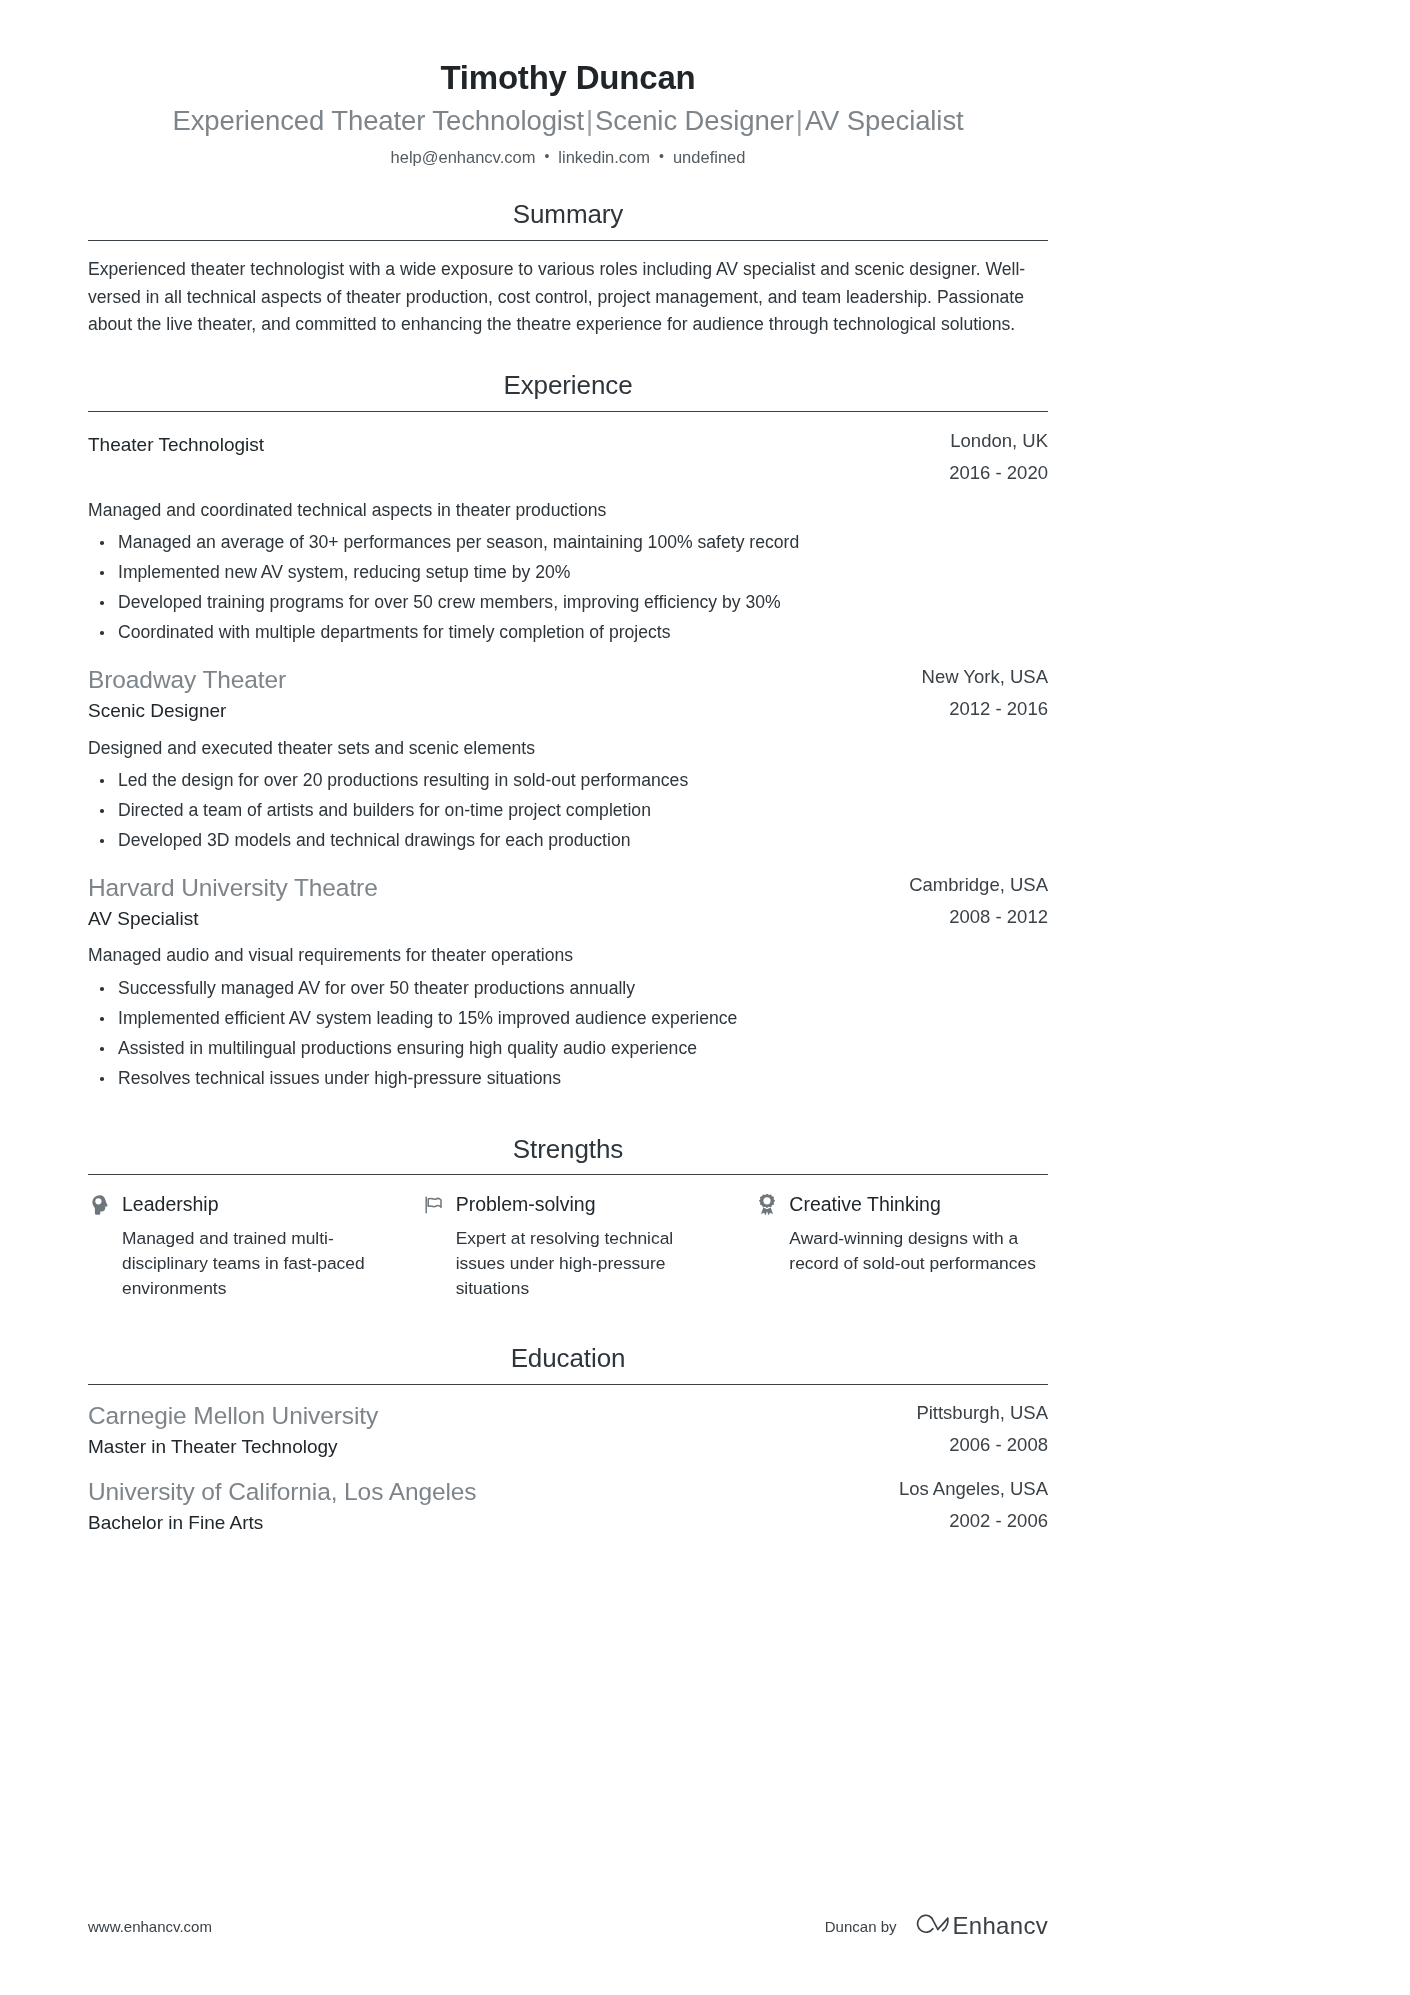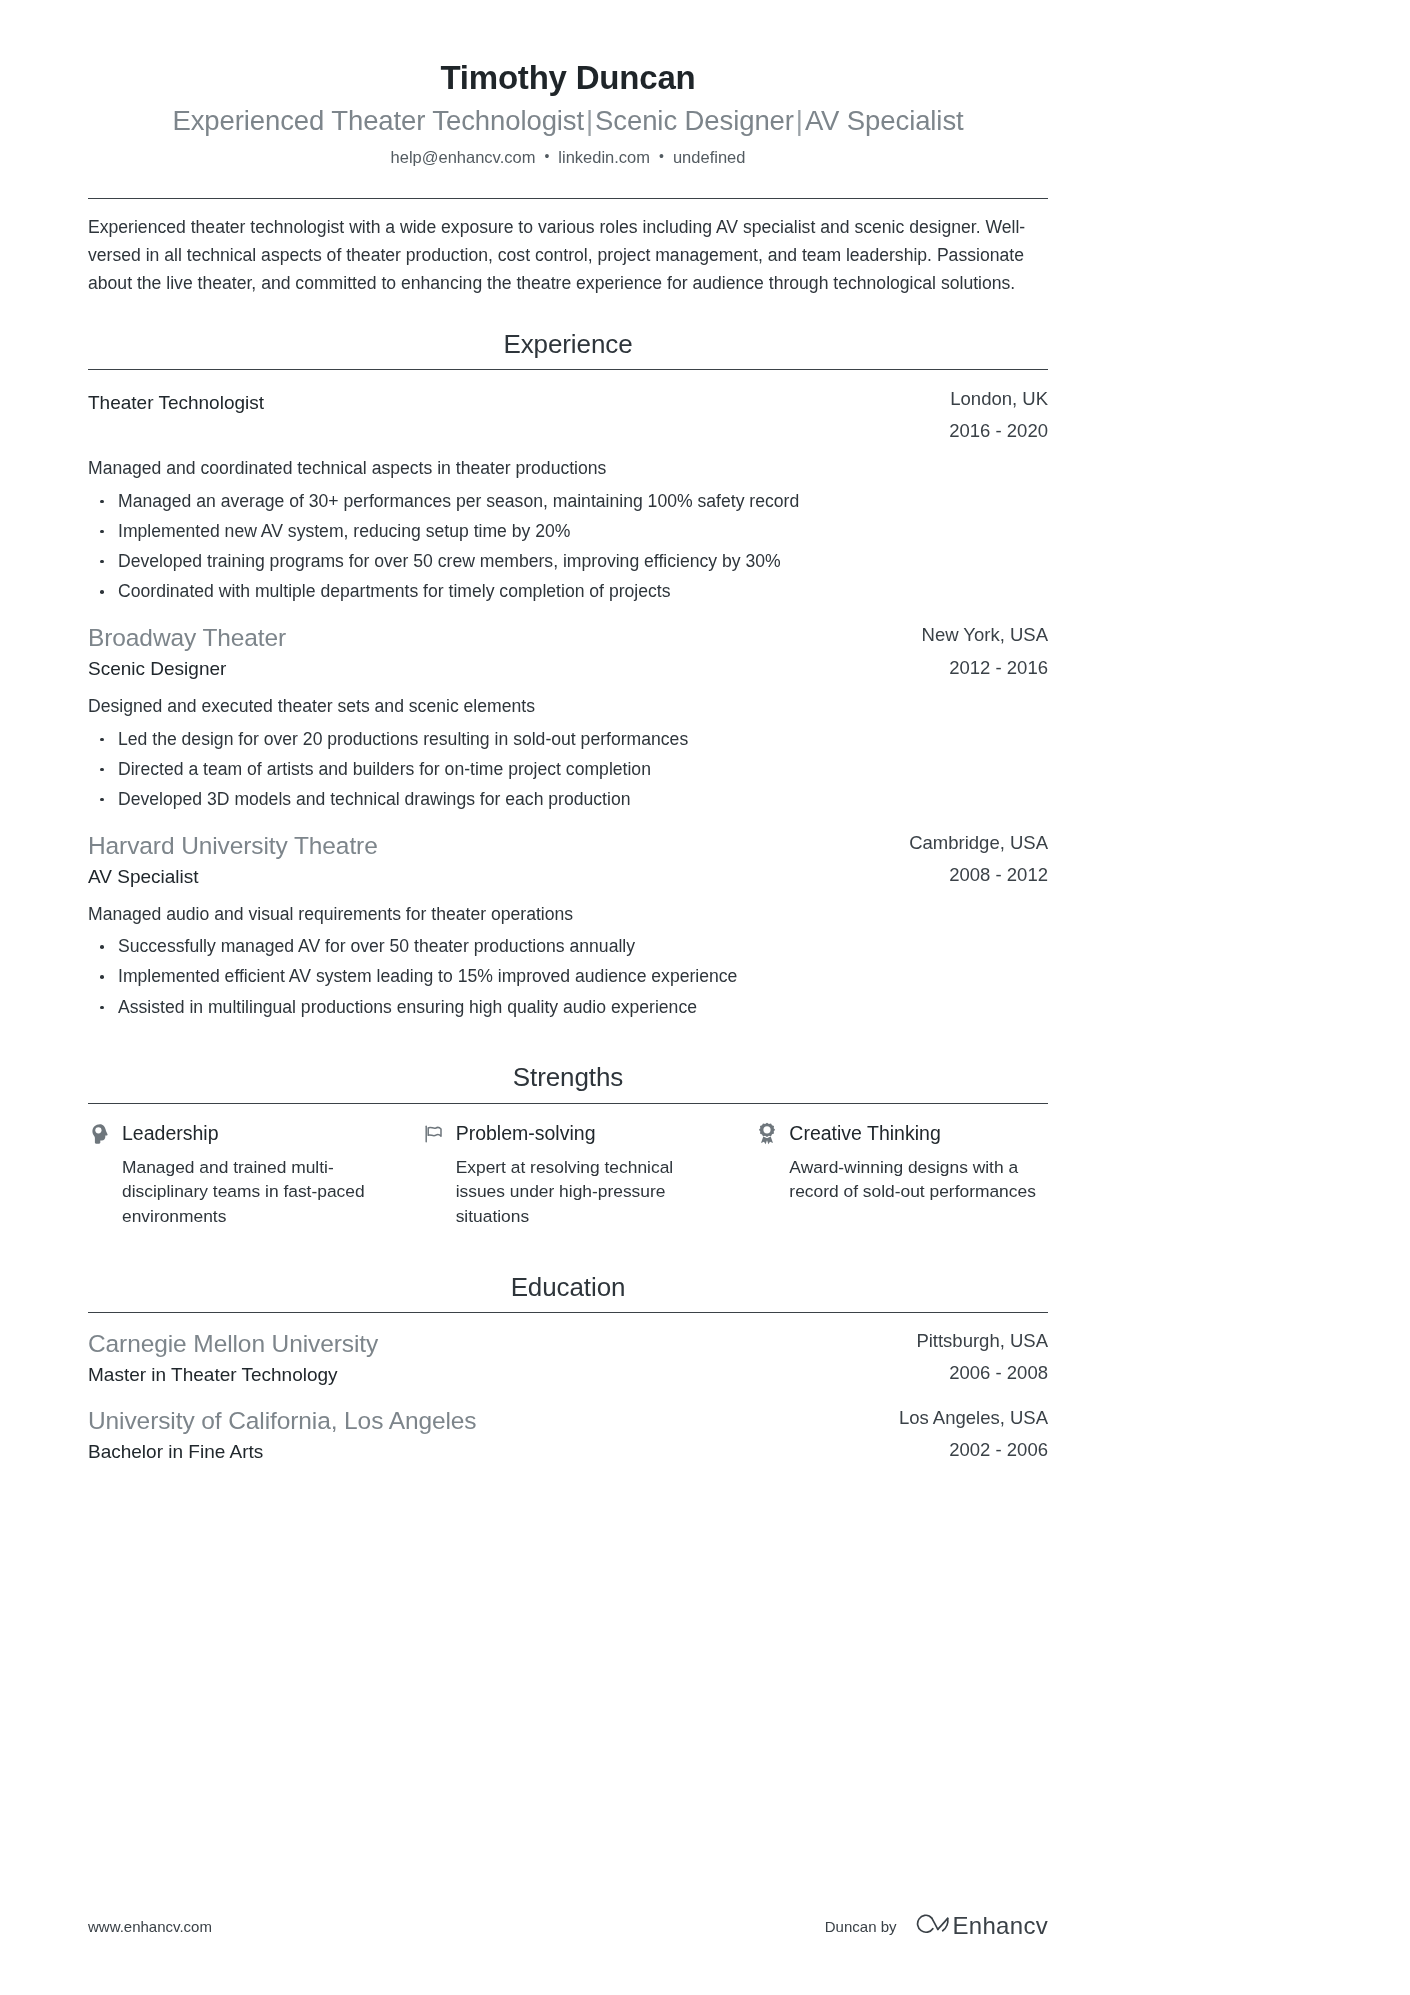--- a/index.html
+++ b/index.html
@@ -272,20 +272,21 @@
     <div class="full-name">Timothy Duncan</div>
     <div class="headline">
       <span>Experienced Theater Technologist</span><span class="sep">|</span><span>Scenic Designer</span><span class="sep">|</span><span>AV Specialist</span>
     </div>
     <div class="contact-line">
       <span>help@enhancv.com</span><span class="dot">•</span><span>linkedin.com</span><span class="dot">•</span><span>undefined</span>
     </div>
   </div>
 
   <div class="section">
+    <div class="section-title">Summary</div>
     <div class="rule"></div>
     <div class="summary-body">Experienced theater technologist with a wide exposure to various roles including AV specialist and scenic designer. Well-versed in all technical aspects of theater production, cost control, project management, and team leadership. Passionate about the live theater, and committed to enhancing the theatre experience for audience through technological solutions.</div>
   </div>
 
   <div class="section">
     <div class="section-title">Experience</div>
     <div class="rule"></div>
 
     <div class="entry first">
       <div class="entry-head">
@@ -334,20 +335,21 @@
         <div class="entry-head-right">
           <div class="location">Cambridge, USA</div>
           <div class="daterange">2008 - 2012</div>
         </div>
       </div>
       <div class="entry-desc">Managed audio and visual requirements for theater operations</div>
       <ul class="bullets">
         <li>Successfully managed AV for over 50 theater productions annually</li>
         <li>Implemented efficient AV system leading to 15% improved audience experience</li>
         <li>Assisted in multilingual productions ensuring high quality audio experience</li>
+        <li>Resolves technical issues under high-pressure situations</li>
       </ul>
     </div>
   </div>
 
   <div class="section" style="margin-top:42px;">
     <div class="section-title">Strengths</div>
     <div class="rule"></div>
 
     <div class="strengths-grid">
 

